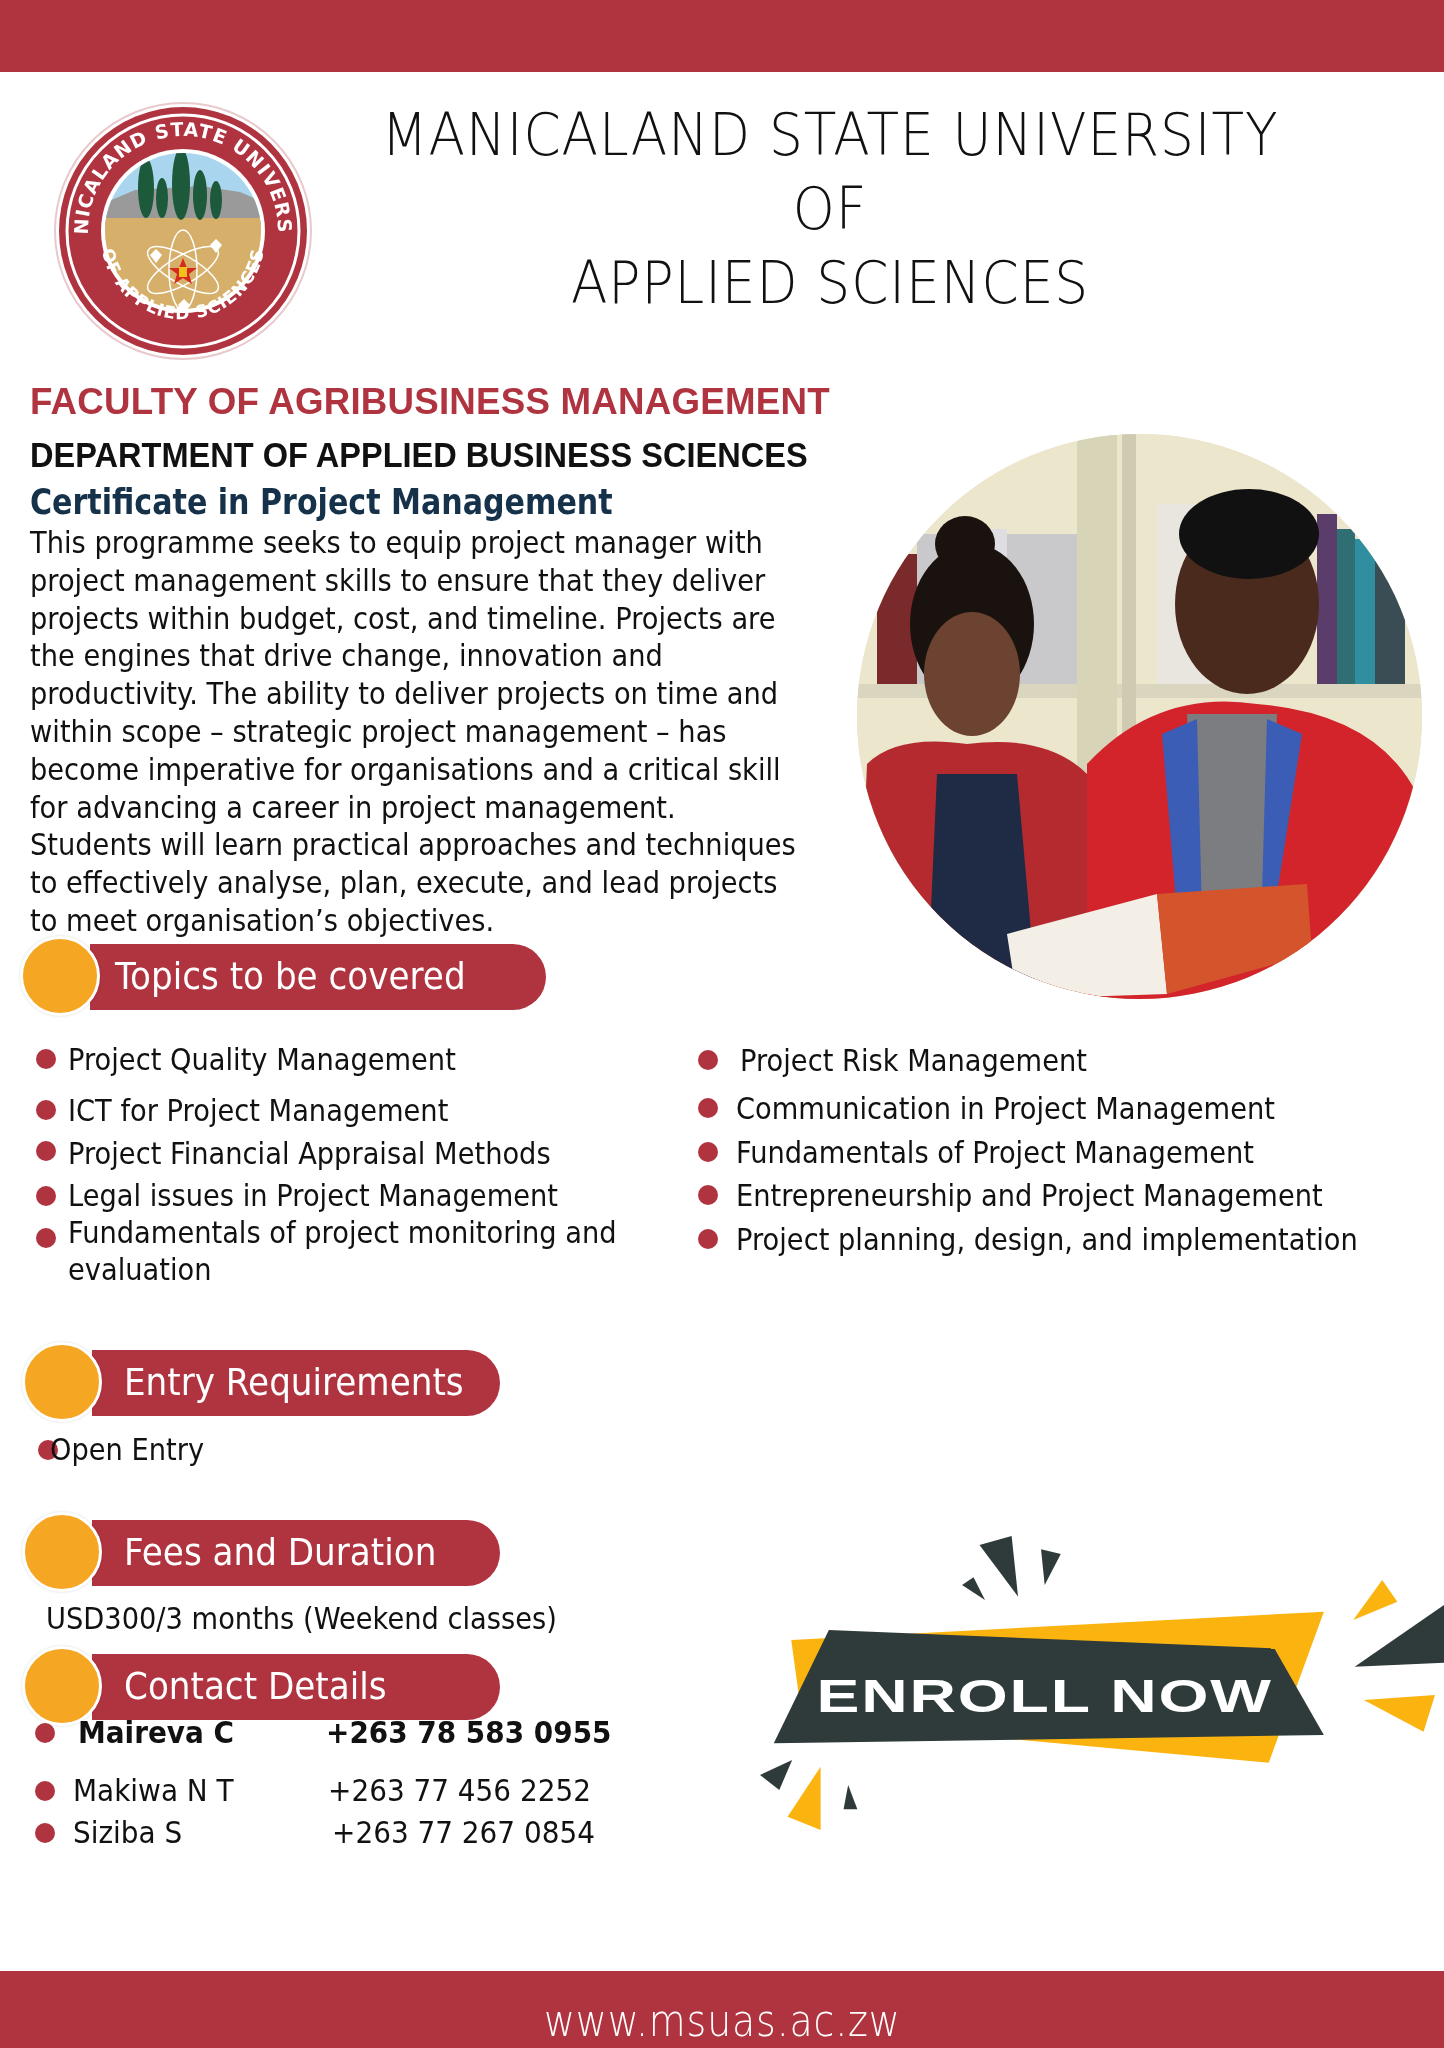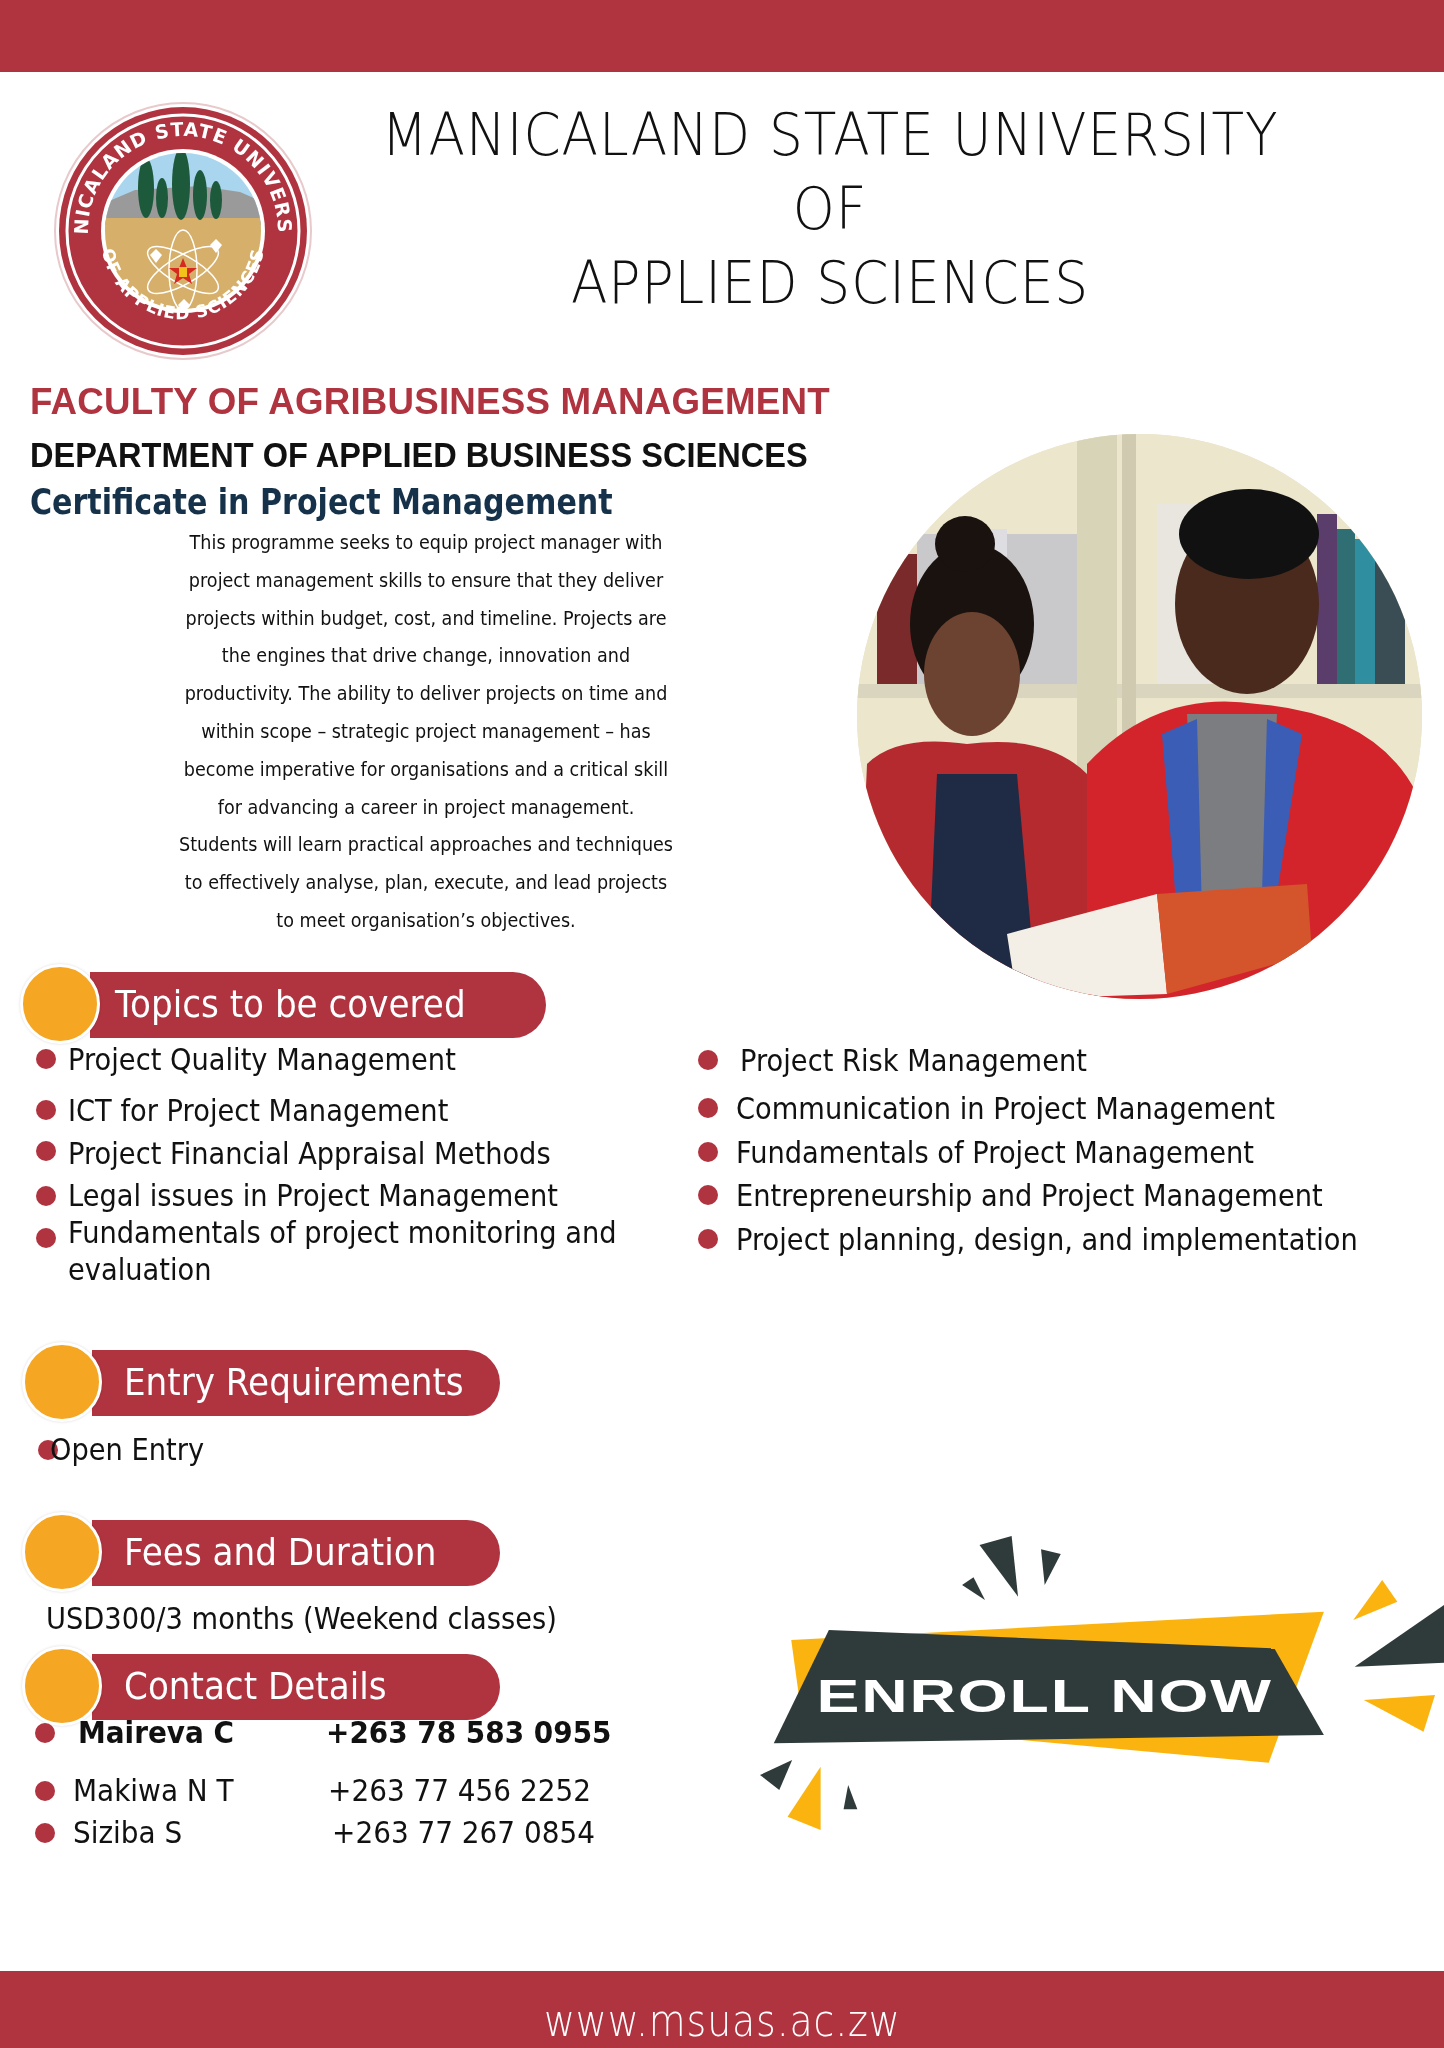--- a/index.html
+++ b/index.html
@@ -20,21 +20,21 @@
     font-weight: 300; letter-spacing: 1px; transform: scaleX(0.92); transform-origin: center; white-space: nowrap; }
 
   .faculty { left: 30px; top: 381px; font-size: 36px; font-weight: 900; color: #b03340; letter-spacing: 0.2px;
     font-family: "Liberation Sans", sans-serif; white-space: nowrap; transform: scaleX(1.02); transform-origin: left; }
   .department { left: 30px; top: 435px; font-size: 35px; font-weight: 700; color: #111;
     font-family: "Liberation Sans", sans-serif; white-space: nowrap; transform: scaleX(0.93); transform-origin: left; }
   .certificate { left: 30px; top: 482px; font-size: 35px; font-weight: 700; color: #15324a;
     font-family: "DejaVu Sans", sans-serif; white-space: nowrap; transform: scaleX(0.86); transform-origin: left; }
 
   .description { left: 30px; top: 524px; width: 900px; font-family: "DejaVu Sans", sans-serif;
-    font-size: 20px; line-height: 37.8px; color: #111; text-align: center; }
+    font-size: 31px; line-height: 37.8px; color: #111; }
   .desc-line { white-space: nowrap; transform: scaleX(0.88); transform-origin: left; }
 
   .photo { left: 857px; top: 434px; width: 565px; height: 565px; border-radius: 50%; overflow: hidden;
     background: #e9e4cf; }
 
   .section-head { position: absolute; left: 20px; height: 82px; width: 540px; }
   .section-pill { position: absolute; left: 70px; top: 8px; height: 66px; background: #b03340;
     border-radius: 0 34px 34px 0; }
   .section-dot { position: absolute; left: 0; top: 0; width: 80px; height: 80px; border-radius: 50%;
     background: #f5a623; border: 3px solid #fff; box-shadow: 0 0 3px rgba(0,0,0,0.15); box-sizing: border-box; }
@@ -154,21 +154,21 @@
     <path d="M 230 330 Q 300 255 400 270 Q 520 280 560 360 L 565 565 L 230 565 Z" fill="#d3242c"></path>
     <path d="M 330 280 L 420 280 L 410 470 L 340 470 Z" fill="#7c7d80"></path>
     <path d="M 305 300 L 340 285 L 345 480 L 320 480 Z" fill="#3b5db5"></path>
     <path d="M 410 285 L 445 300 L 420 460 L 405 460 Z" fill="#3b5db5"></path>
 
     <path d="M 150 500 L 300 460 L 310 560 L 160 565 Z" fill="#f4efe6"></path>
     <path d="M 300 460 L 450 450 L 455 520 L 310 560 Z" fill="#d4552b"></path>
   </svg>
 </div>
 
-<div class="section-head" style="top: 964px;">
+<div class="section-head" style="top: 936px;">
   <div class="section-pill" style="width: 456px;"></div>
   <div class="section-dot"></div>
   <div class="section-label">Topics to be covered</div>
 </div>
 
 <div class="bullet-item" style="left:0; top:1041px;">
   <span class="bullet" style="left:36px; top:8px;"></span>
   <span class="bullet-text" style="left:68px; top:0;">Project Quality Management</span>
 </div>
 <div class="bullet-item" style="left:0; top:1092px;">

